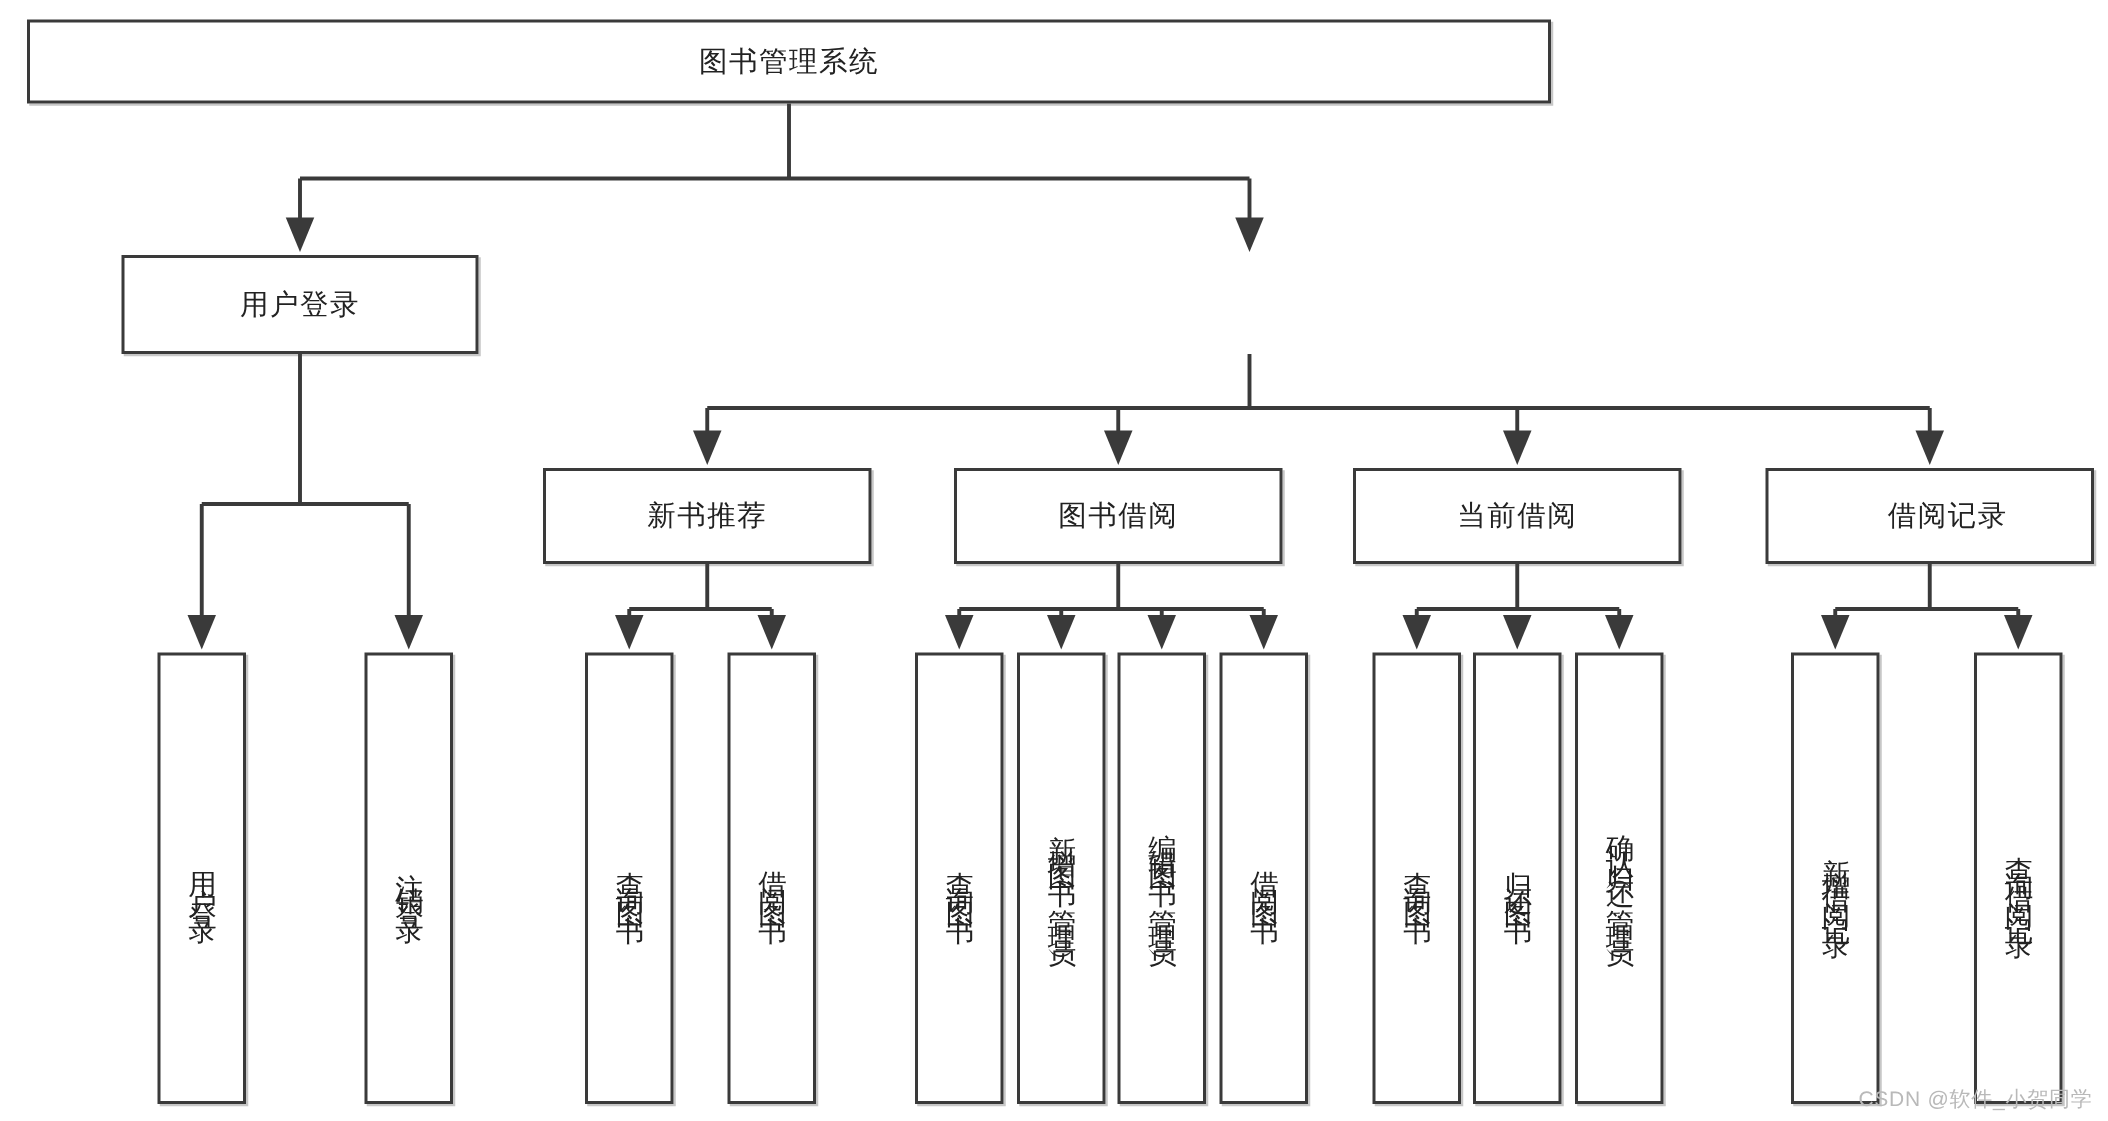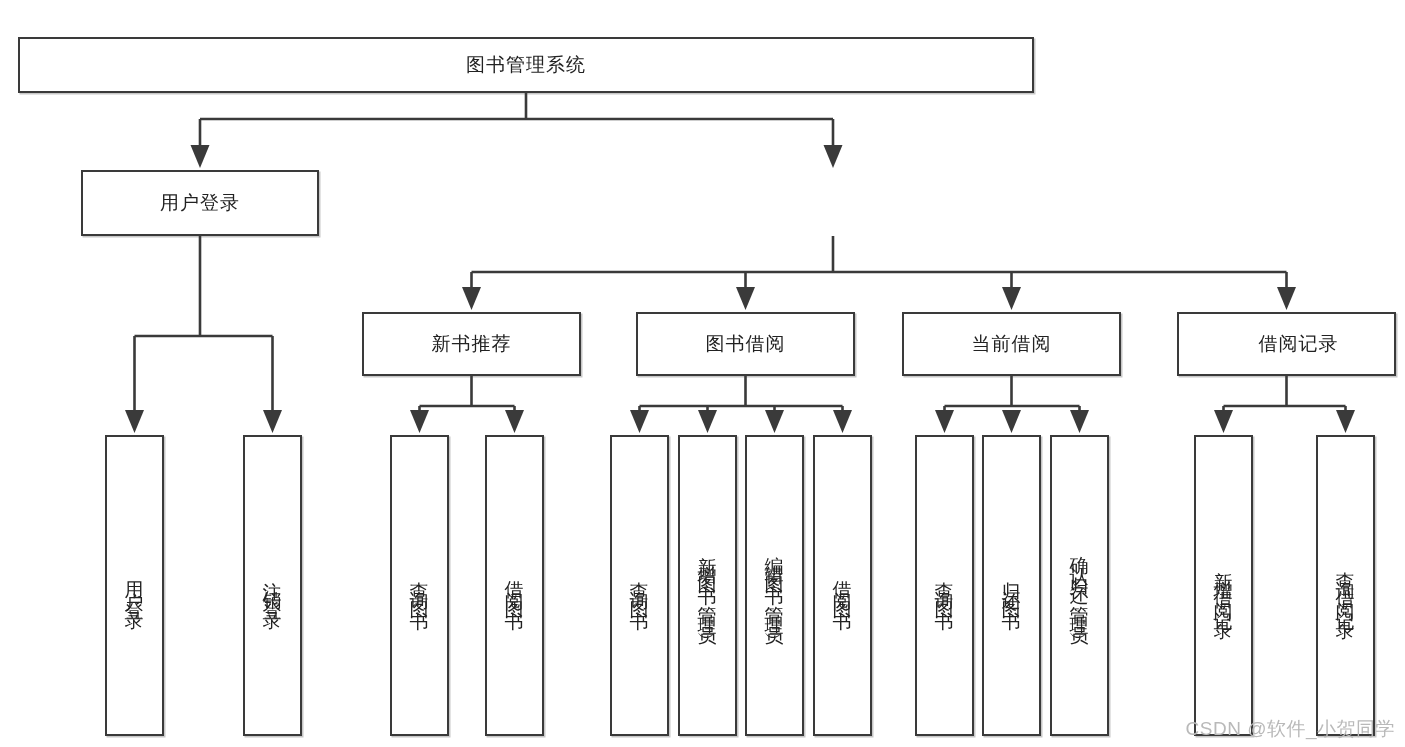--- a/index.html
+++ b/index.html
@@ -24,21 +24,21 @@
     border: 2.5px solid #3a3a3a;
     box-shadow: 1.5px 1.5px 0 rgba(70,70,70,0.30);
     display: flex;
     align-items: center;
     justify-content: center;
     font-size: 19px;
     letter-spacing: 1px;
     color: #222222;
     z-index: 2;
   }
-  .root-box   { left: 18px;   top: 13px;  width: 1016px; height: 56px; margin-top: 24px; }
+  .root-box   { left: 18px;   top: 13px;  width: 1016px; height: 56px; }
   .l2a        { left: 81px;   top: 170px; width: 238px;  height: 66px; }
   .l2b        { left: 714px;  top: 170px; width: 238px;  height: 66px; }
   .l3         { top: 312px; height: 64px; width: 219px; }
   .l3-1 { left: 362px; }
   .l3-2 { left: 636px; }
   .l3-3 { left: 902px; justify-content: center; }
   .l3-4 { left: 1177px; padding-left: 24px; }
   .vbox {
     position: absolute;
     top: 435px;
@@ -71,21 +71,21 @@
   .v-b4 { left: 813px; }
   .v-c1 { left: 915px; }
   .v-c2 { left: 982px; }
   .v-c3 { left: 1050px; }
   .v-r1 { left: 1194px; }
   .v-r2 { left: 1316px; }
   .watermark {
     position: absolute;
     right: 10px;
     bottom: 5px;
-    font-size: 19px;
+    font-size: 14px;
     letter-spacing: 0.5px;
     color: #b9b9b9;
     z-index: 5;
   }
 </style>
 </head>
 <body>
 
 <div class="canvas">
 

